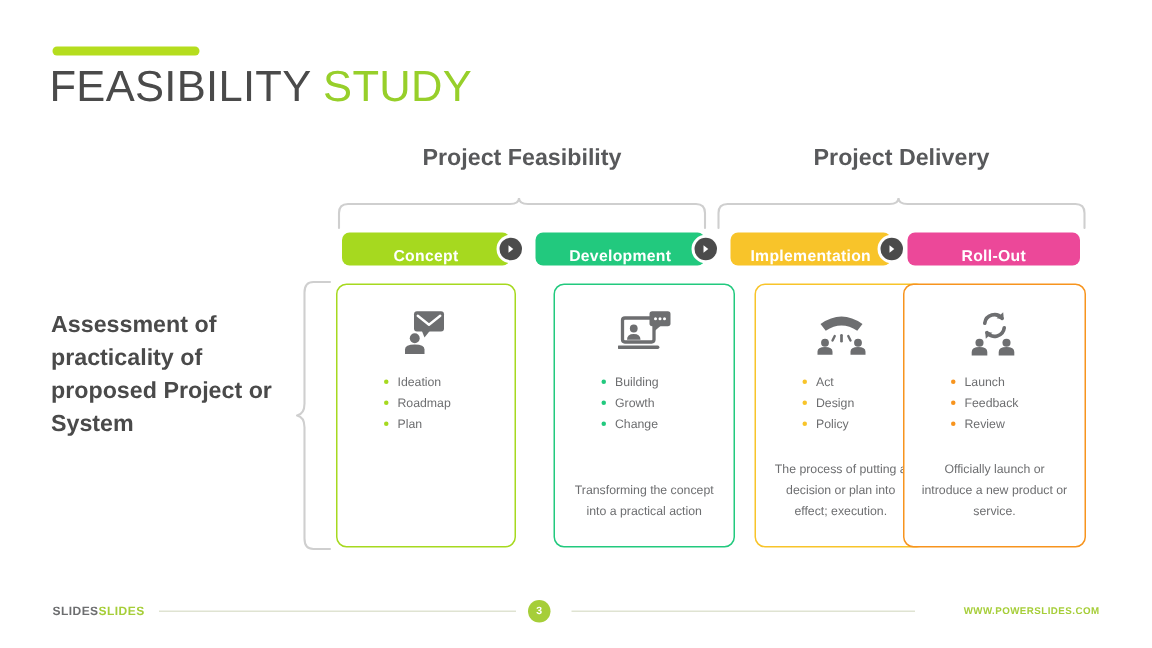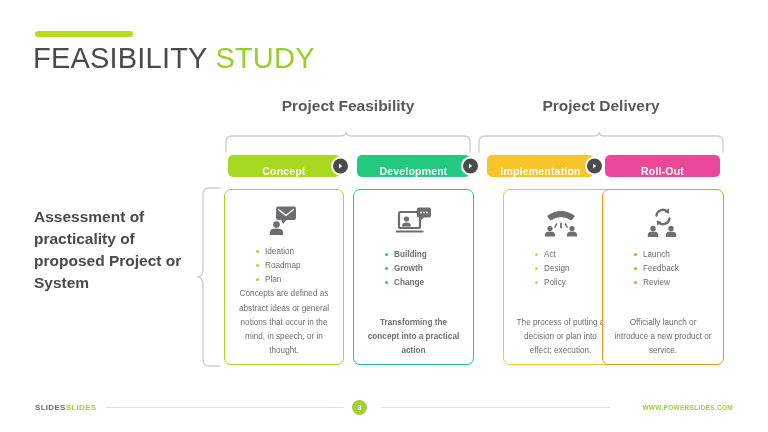--- a/index.html
+++ b/index.html
@@ -97,21 +97,21 @@
     position: absolute;
     top: 189px;
     height: 176px;
     background: #ffffff;
     border: 1.4px solid #cccccc;
     border-radius: 7px;
     box-sizing: border-box;
     display: flex;
     flex-direction: column;
     align-items: center;
-    padding: 12px 9px 0 9px;
+    padding: 12px 9px 10px 9px;
   }
   .card-icon {
     height: 40px;
     display: flex;
     align-items: center;
     justify-content: center;
     margin-bottom: 6px;
   }
   .card-icon svg { display: block; }
   .bullets {
@@ -281,24 +281,23 @@
       </div>
     <div class="bullet">
         <span class="bullet-dot" style="background: rgb(166, 217, 31);"></span>
         <span>Roadmap</span>
       </div>
     <div class="bullet">
         <span class="bullet-dot" style="background: rgb(166, 217, 31);"></span>
         <span>Plan</span>
       </div>
   </div>
-  <div class="card-desc">Concepts are defined as abstract ideas or general notions that occur in the mind, in speech, or in thought.</div>
-</div>
-
-<div class="card" id="card-1" style="left: 353px; width: 121px; border-color: rgb(34, 201, 126); font-weight: bold;">
+</div>
+
+<div class="card" id="card-1" style="left: 369px; width: 121px; border-color: rgb(34, 201, 126);">
   <div class="card-icon">
     <svg width="36" height="30" viewBox="0 0 36 30">
       <rect x="3" y="5" width="21" height="16" rx="1.6" fill="none" stroke="#6d6e70" stroke-width="2.2"></rect>
       <circle cx="10.5" cy="12" r="2.6" fill="#6d6e70"></circle>
       <path d="M6,19.5 Q6,15.6 10.5,15.6 Q15,15.6 15,19.5 Z" fill="#6d6e70"></path>
       <path d="M0.5,24.5 L26.5,24.5" stroke="#6d6e70" stroke-width="2.2" stroke-linecap="round"></path>
       <rect x="21" y="0.5" width="14" height="10" rx="1.8" fill="#6d6e70"></rect>
       <path d="M24,10 L24,14 L28.5,10.2 Z" fill="#6d6e70"></path>
       <circle cx="25" cy="5.5" r="1" fill="#ffffff"></circle>
       <circle cx="28" cy="5.5" r="1" fill="#ffffff"></circle>

